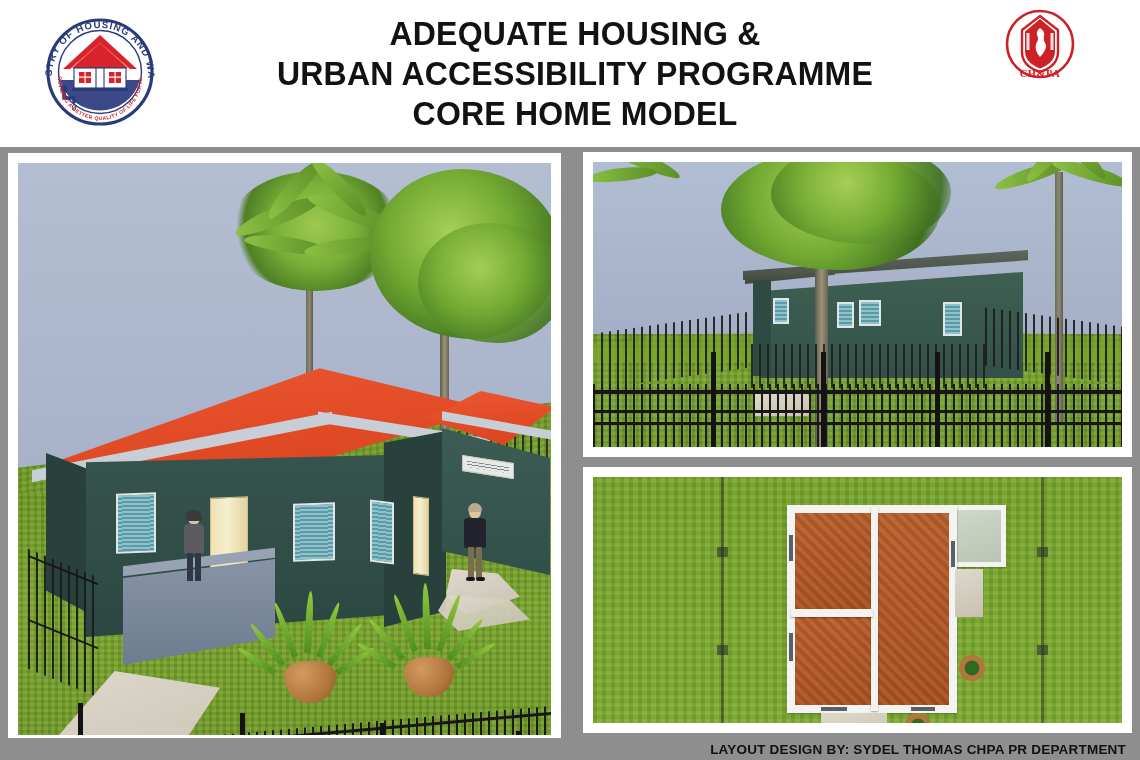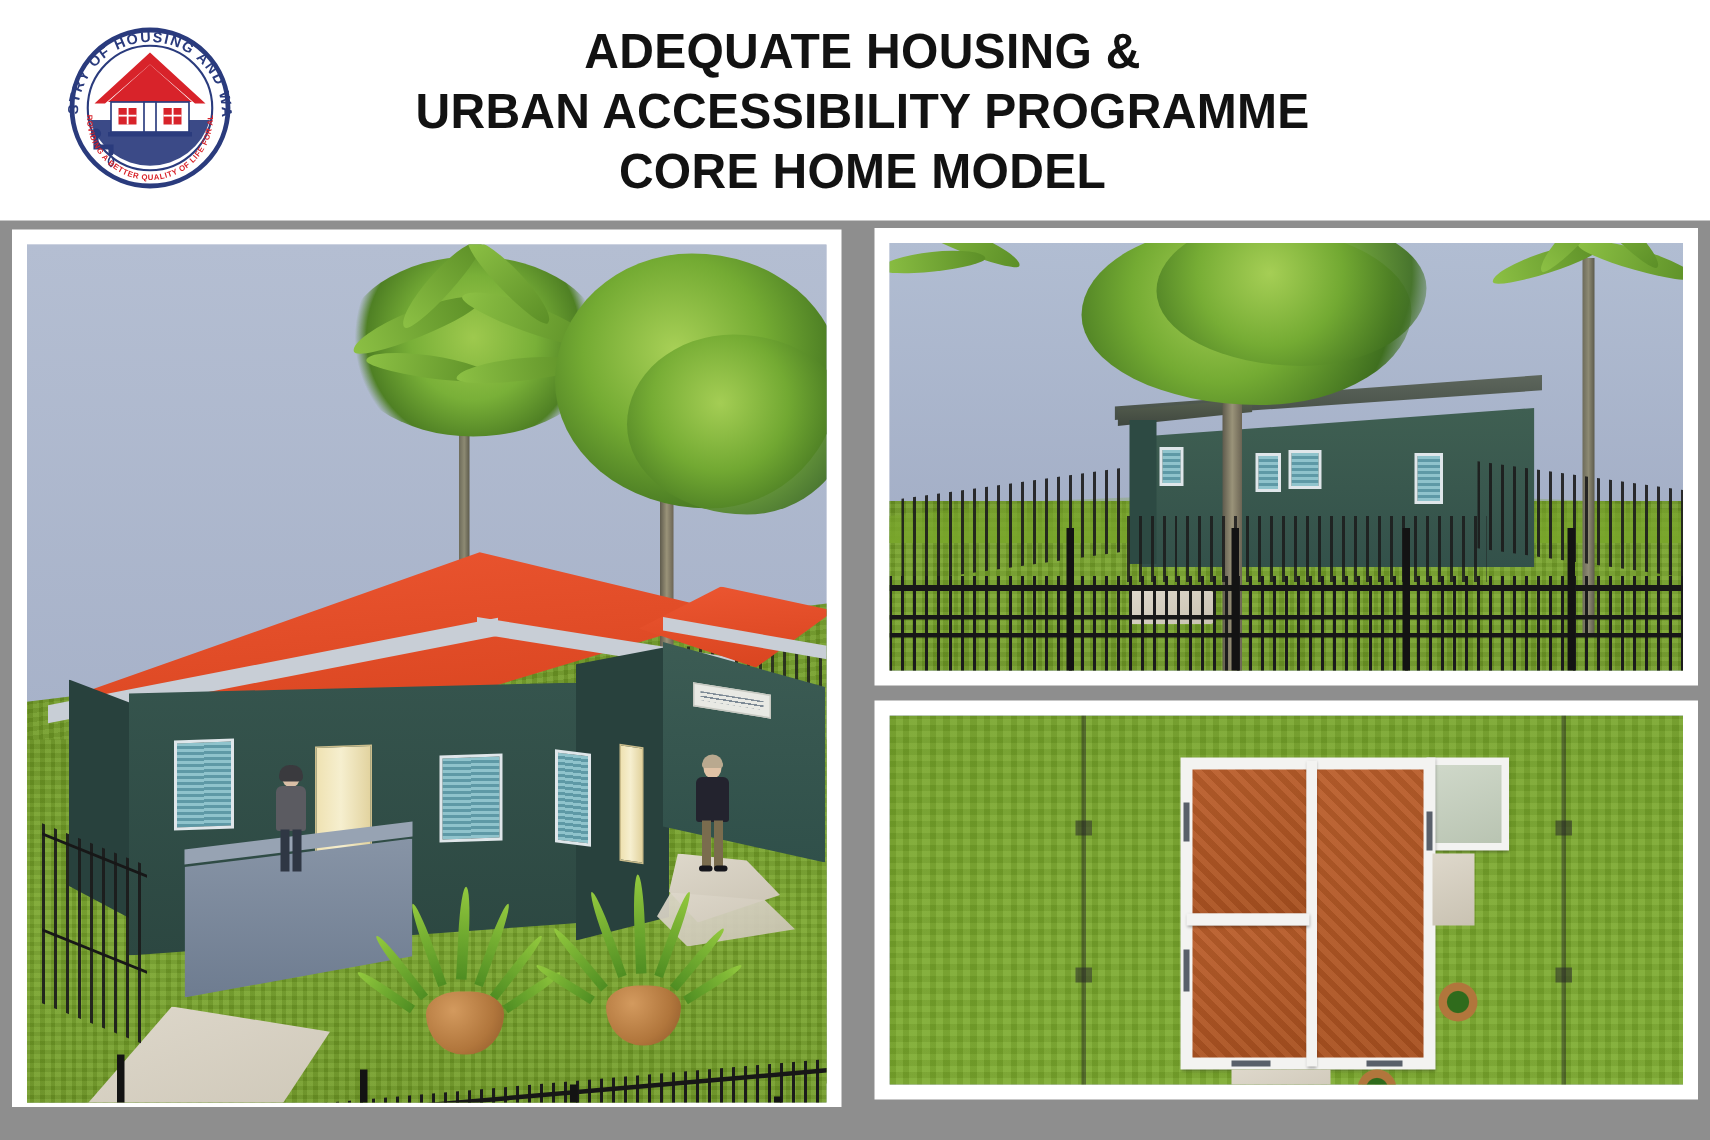--- a/index.html
+++ b/index.html
@@ -162,20 +162,34 @@
         </text>
       </svg>
     </div>
 
     <div class="title-block">
       <span class="title-line">ADEQUATE HOUSING &amp;</span>
       <span class="title-line">URBAN ACCESSIBILITY PROGRAMME</span>
       <span class="title-line">CORE HOME MODEL</span>
     </div>
 
+    <div class="logo-chpa">
+      <svg viewBox="0 0 84 80" width="84" height="80" aria-hidden="true">
+        <circle cx="42" cy="38" r="33" fill="none" stroke="#cc2127" stroke-width="2.6"></circle>
+
+        <path d="M 42,10 L 60,24 L 60,46 Q 60,60 42,66 Q 24,60 24,46 L 24,24 Z" fill="none" stroke="#cc2127" stroke-width="2.4"></path>
+        <path d="M 42,13 L 57,25.5 L 57,45 Q 57,57 42,62.5 Q 27,57 27,45 L 27,25.5 Z" fill="#cc2127"></path>
+
+        <path d="M 42,22 q 5,3 4,8 q -1,4 1,7 q 2,3 0,7 q -2,4 -5,7 q -3,-3 -4,-7 q -1,-5 1,-8 q 2,-3 0,-7 q -1,-4 3,-7 Z" fill="#ffffff"></path>
+
+        <rect x="28.5" y="27" width="3" height="17" fill="#ffffff" opacity=".85"></rect>
+        <rect x="52.5" y="27" width="3" height="17" fill="#ffffff" opacity=".85"></rect>
+        <text x="42" y="71" text-anchor="middle" font-size="10.5" font-weight="bold" fill="#cc2127" font-family="Liberation Serif, serif" letter-spacing="0.6">CH&amp;PA</text>
+      </svg>
+    </div>
 
   </div>
 
   <div class="panel" id="panel-main">
     <div class="img">
       <div class="sky"></div>
 
       <div class="ground shape" style="left:-20px;top:268px;height:320px;width:640px;transform:skewY(-7deg);"></div>
       <div class="ground shape" style="left:-40px;top:330px;height:300px;width:700px;"></div>
 
@@ -390,14 +404,15 @@
       <div class="concrete shape" style="left:228px;top:236px;width:66px;height:34px;"></div>
 
       <div class="shape" style="left:366px;top:178px;width:26px;height:26px;border-radius:50%;
                   background:radial-gradient(circle at 50% 50%,#2f6b1c 0 38%,#b1763c 42% 100%);"></div>
       <div class="shape" style="left:312px;top:236px;width:26px;height:26px;border-radius:50%;
                   background:radial-gradient(circle at 50% 50%,#2f6b1c 0 38%,#b1763c 42% 100%);"></div>
     </div>
   </div>
 
   <div class="footer"></div>
+  <div class="footer-text">LAYOUT DESIGN BY: SYDEL THOMAS CHPA PR DEPARTMENT</div>
 
 </div>
 
 </body></html>

